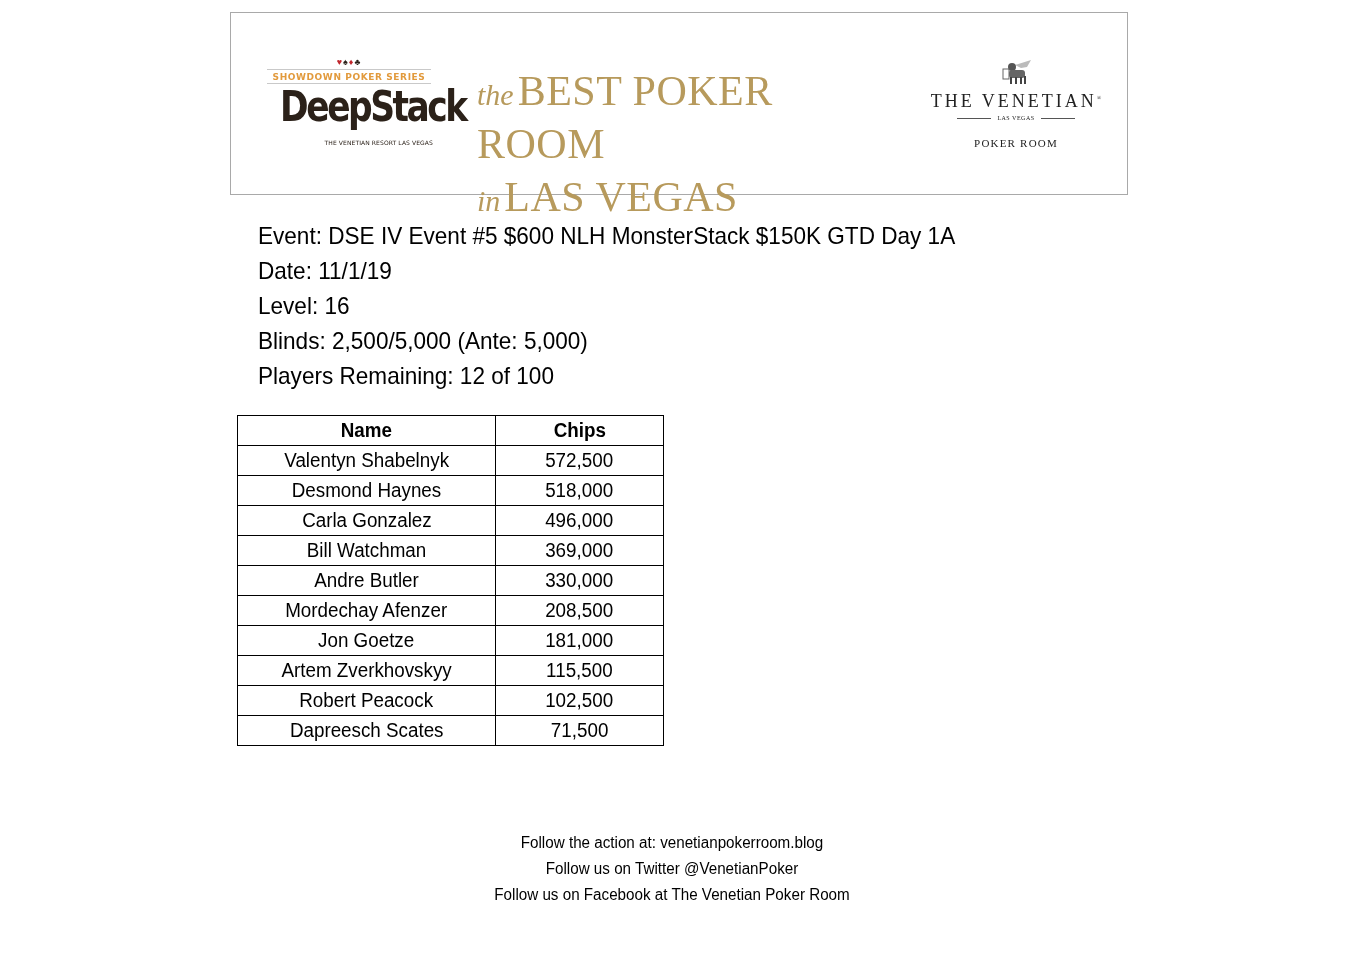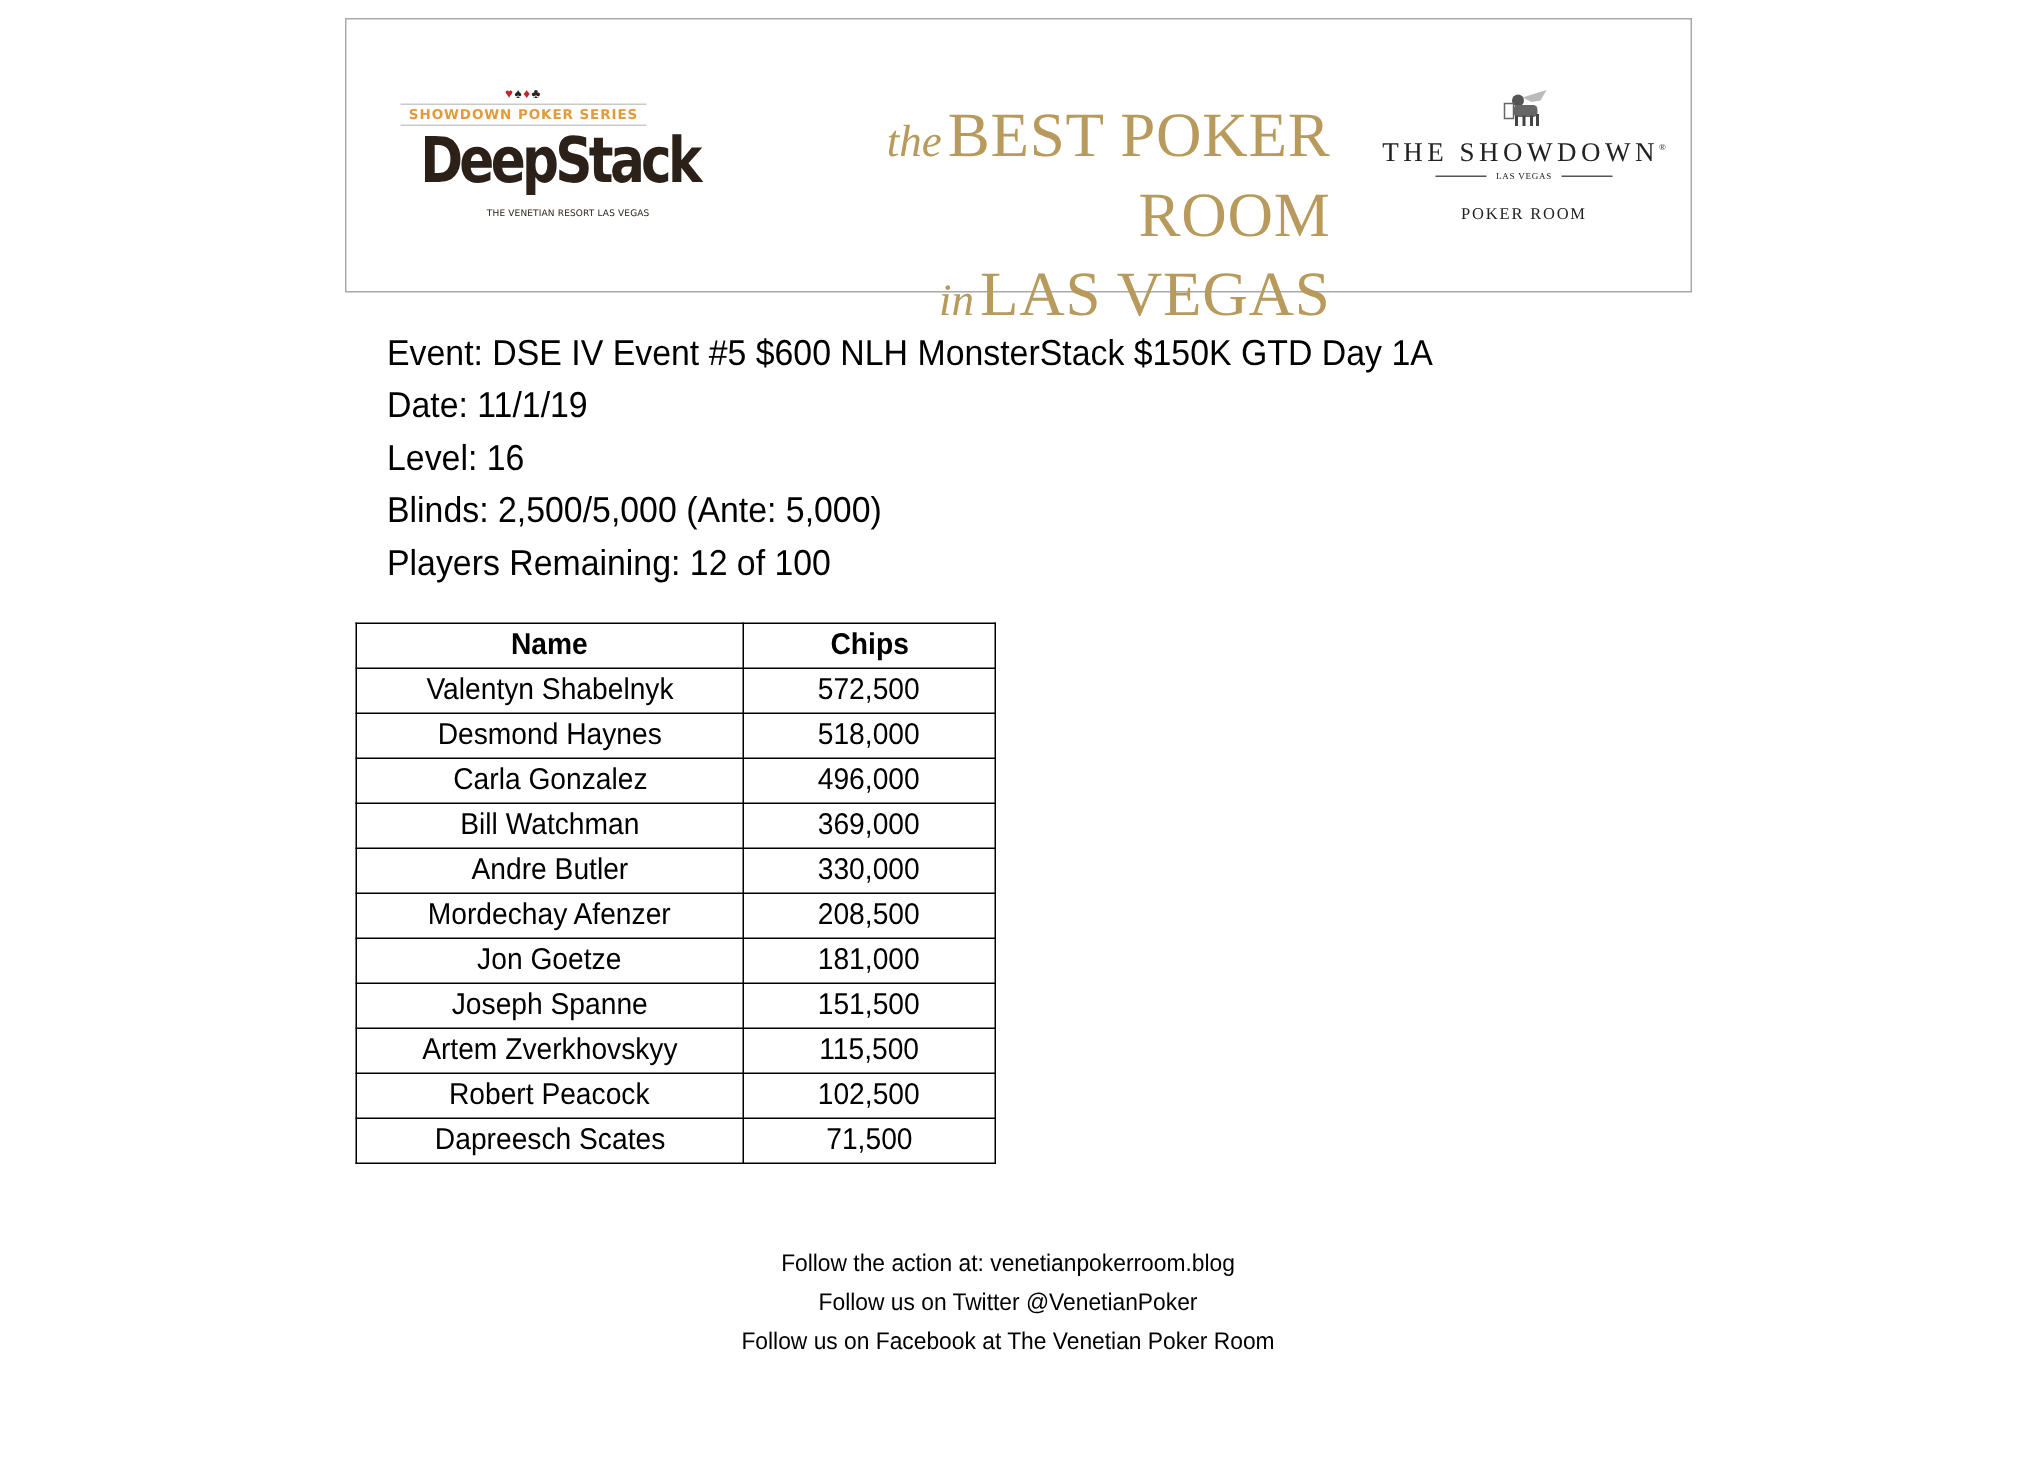--- a/index.html
+++ b/index.html
@@ -20,21 +20,21 @@
                  font-family: "DejaVu Sans", sans-serif; font-weight: bold; font-size: 9px;
                  color: #e29a3c; letter-spacing: 0.6px; }
     .ds-main { position: absolute; left: 0; right: 0; top: 28px; text-align: center;
                font-family: "DejaVu Sans", sans-serif; font-weight: bold; font-size: 42px;
                color: #2b2119; letter-spacing: -3px; line-height: 44px;
                transform: scaleX(0.82); transform-origin: center; }
     .ds-sub { position: absolute; right: 0; top: 82px; font-size: 6px; color: #2b2119;
               font-family: "DejaVu Sans", sans-serif; letter-spacing: 0.1px; }
 
     
-    .tagline { position: absolute; left: 246px; top: 56px; width: 410px; text-align: right;
+    .tagline { position: absolute; left: 246px; top: 56px; width: 410px; text-align: left;
                font-family: "Liberation Serif", "DejaVu Serif", serif; color: #b79a5c; }
     .tagline .line { display: block; line-height: 44px; }
     .tagline .sm { font-style: italic; font-size: 30px; }
     .tagline .lg { font-size: 42px; letter-spacing: 0.5px; }
 
     
     .ven-logo { position: absolute; left: 690px; top: 44px; width: 190px; height: 100px;
                 text-align: center; font-family: "Liberation Serif", "DejaVu Serif", serif;
                 color: #222; }
     .ven-lion { position: absolute; left: 80px; top: 2px; width: 34px; height: 26px; }
@@ -99,21 +99,21 @@
     <svg class="ven-lion" viewBox="0 0 34 26">
       <path d="M14 6 L30 1 L26 8 L20 9 Z" fill="#bbb"></path>
       <circle cx="11" cy="8" r="4" fill="#555"></circle>
       <rect x="8" y="11" width="16" height="8" rx="3" fill="#666"></rect>
       <rect x="2" y="10" width="6" height="10" fill="none" stroke="#666" stroke-width="1"></rect>
       <rect x="9" y="18" width="2" height="7" fill="#444"></rect>
       <rect x="14" y="18" width="2" height="7" fill="#444"></rect>
       <rect x="19" y="18" width="2" height="7" fill="#444"></rect>
       <rect x="23" y="17" width="2" height="8" fill="#444"></rect>
     </svg>
-    <div class="ven-name"><span>THE SHOWDOWN</span><sup>®</sup></div>
+    <div class="ven-name"><span>THE VENETIAN</span><sup>®</sup></div>
     <div class="ven-lv"><span class="rule"></span><span>LAS VEGAS</span><span class="rule"></span></div>
     <div class="ven-pr">POKER ROOM</div>
   </div>
 </div>
 
 <div class="info">
   <div>Event: DSE IV Event #5 $600 NLH MonsterStack $150K GTD Day 1A</div>
   <div>Date: 11/1/19</div>
   <div>Level: 16</div>
   <div>Blinds: 2,500/5,000 (Ante: 5,000)</div>
@@ -150,24 +150,20 @@
       </tr>
     <tr>
         <td class="c1"><span>Mordechay Afenzer</span></td>
         <td class="c2"><span>208,500</span></td>
       </tr>
     <tr>
         <td class="c1"><span>Jon Goetze</span></td>
         <td class="c2"><span>181,000</span></td>
       </tr>
     <tr>
-        <td class="c1"><span>Joseph Spanne</span></td>
-        <td class="c2"><span>151,500</span></td>
-      </tr>
-    <tr>
         <td class="c1"><span>Artem Zverkhovskyy</span></td>
         <td class="c2"><span>115,500</span></td>
       </tr>
     <tr>
         <td class="c1"><span>Robert Peacock</span></td>
         <td class="c2"><span>102,500</span></td>
       </tr>
     <tr>
         <td class="c1"><span>Dapreesch Scates</span></td>
         <td class="c2"><span>71,500</span></td>

